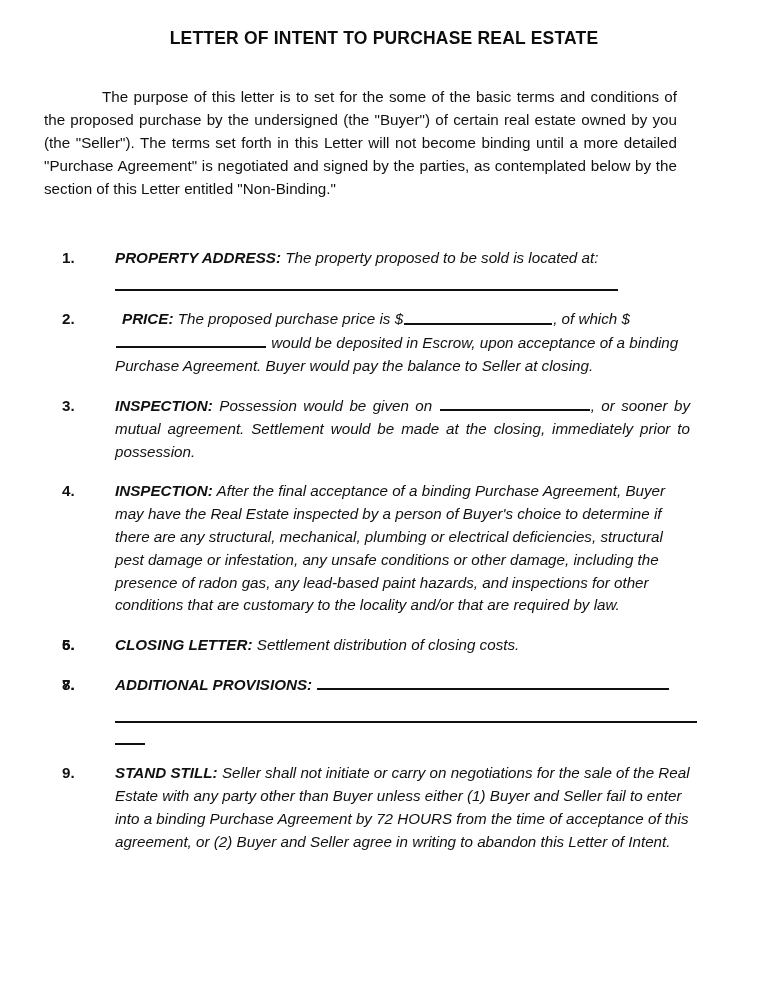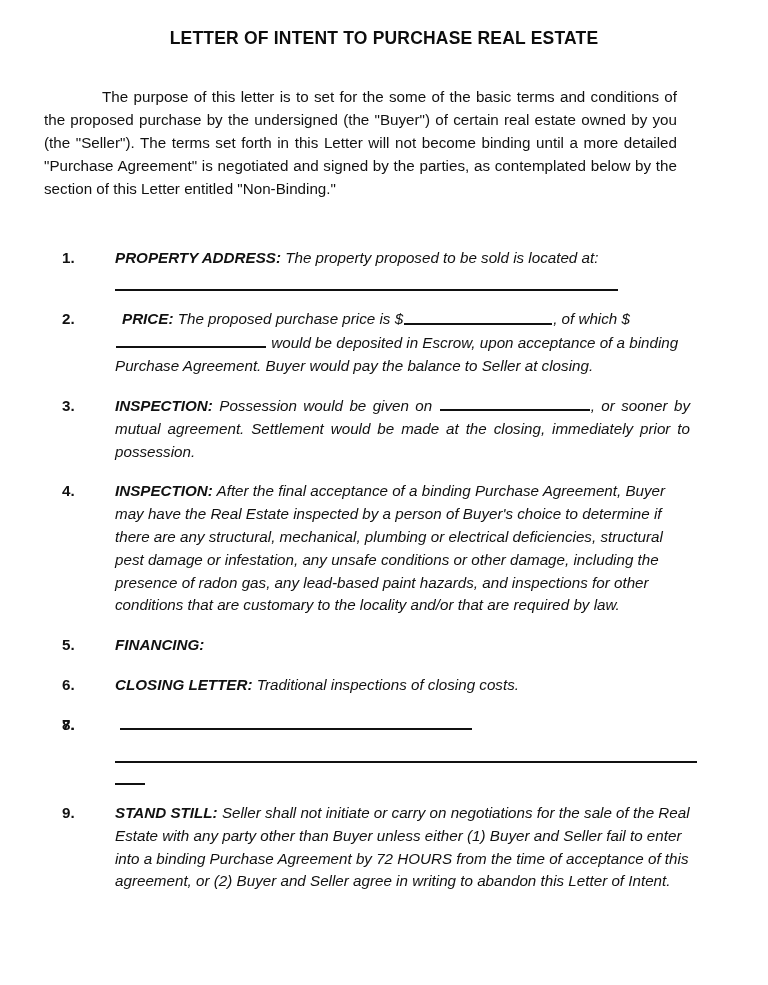--- a/index.html
+++ b/index.html
@@ -132,37 +132,35 @@
     </div>
 
     <div class="clause">
       <span class="clause-num">4.</span>
       <span class="clause-body ragged"><span class="clause-label">INSPECTION:</span><span> After the final acceptance of a binding Purchase Agreement, Buyer may have the Real Estate inspected by a person of Buyer's choice to determine if there are any structural, mechanical, plumbing or electrical deficiencies, structural pest damage or infestation, any unsafe conditions or other damage, including the presence of radon gas, any lead-based paint hazards, and inspections for other conditions that are customary to the locality and/or that are required by law.</span>
       </span>
     </div>
 
     <div class="clause">
       <span class="clause-num">5.</span>
-      <span class="clause-body ragged"><span class="clause-label">FINANCING:</span><span></span>
-      </span>
     </div>
 
     <div class="clause">
       <span class="clause-num">6.</span>
-      <span class="clause-body ragged"><span class="clause-label">CLOSING LETTER:</span><span> Traditional inspections of closing costs.</span>
+      <span class="clause-body ragged"><span class="clause-label">CLOSING LETTER:</span><span> Settlement distribution of closing costs.</span>
       </span>
     </div>
 
     <div class="clause">
       <span class="clause-num">7.</span>
     </div>
 
     <div class="clause">
       <span class="clause-num">8.</span>
-      <span class="clause-body ragged">&nbsp;<span class="blank-inline blank-w-addprov"></span>
+      <span class="clause-body ragged"><span class="clause-label">ADDITIONAL PROVISIONS:</span>&nbsp;<span class="blank-inline blank-w-addprov"></span>
       </span>
       <div class="blank-row blank-full-2"></div>
       <div class="blank-row blank-stub"></div>
     </div>
 
     <div class="clause">
       <span class="clause-num">9.</span>
       <span class="clause-body ragged"><span class="clause-label">STAND STILL:</span><span> Seller shall not initiate or carry on negotiations for the sale of the Real Estate with any party other than Buyer unless either (1) Buyer and Seller fail to enter into a binding Purchase Agreement by 72 HOURS from the time of acceptance of this agreement, or (2) Buyer and Seller agree in writing to abandon this Letter of Intent.</span>
       </span>
     </div>

